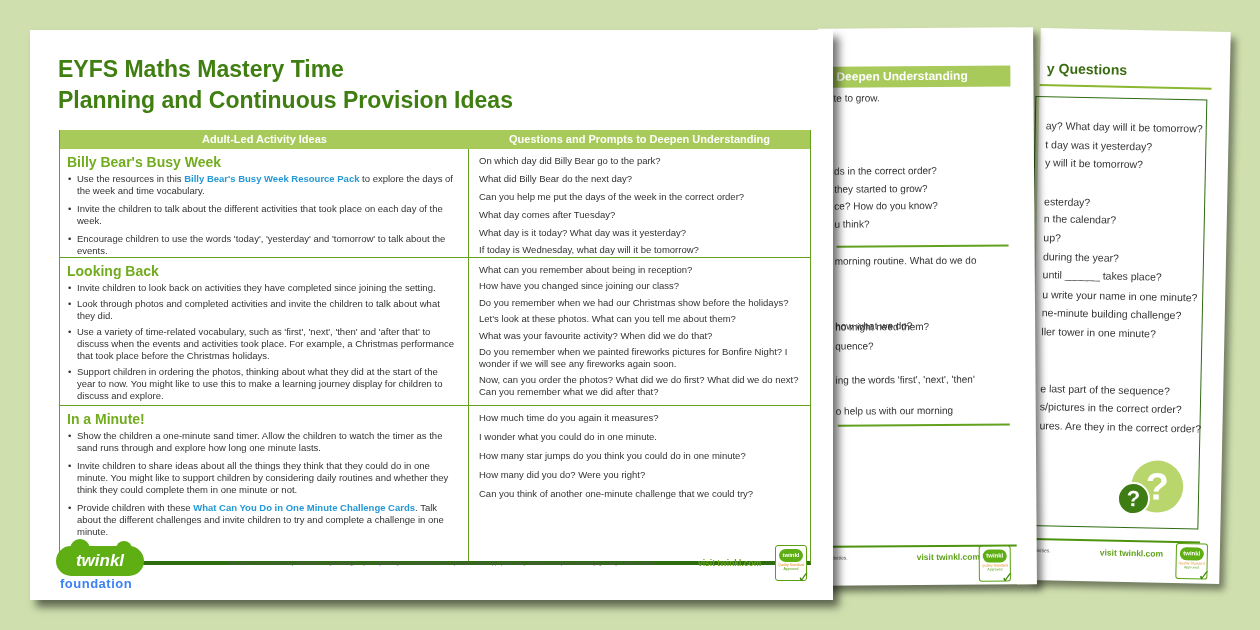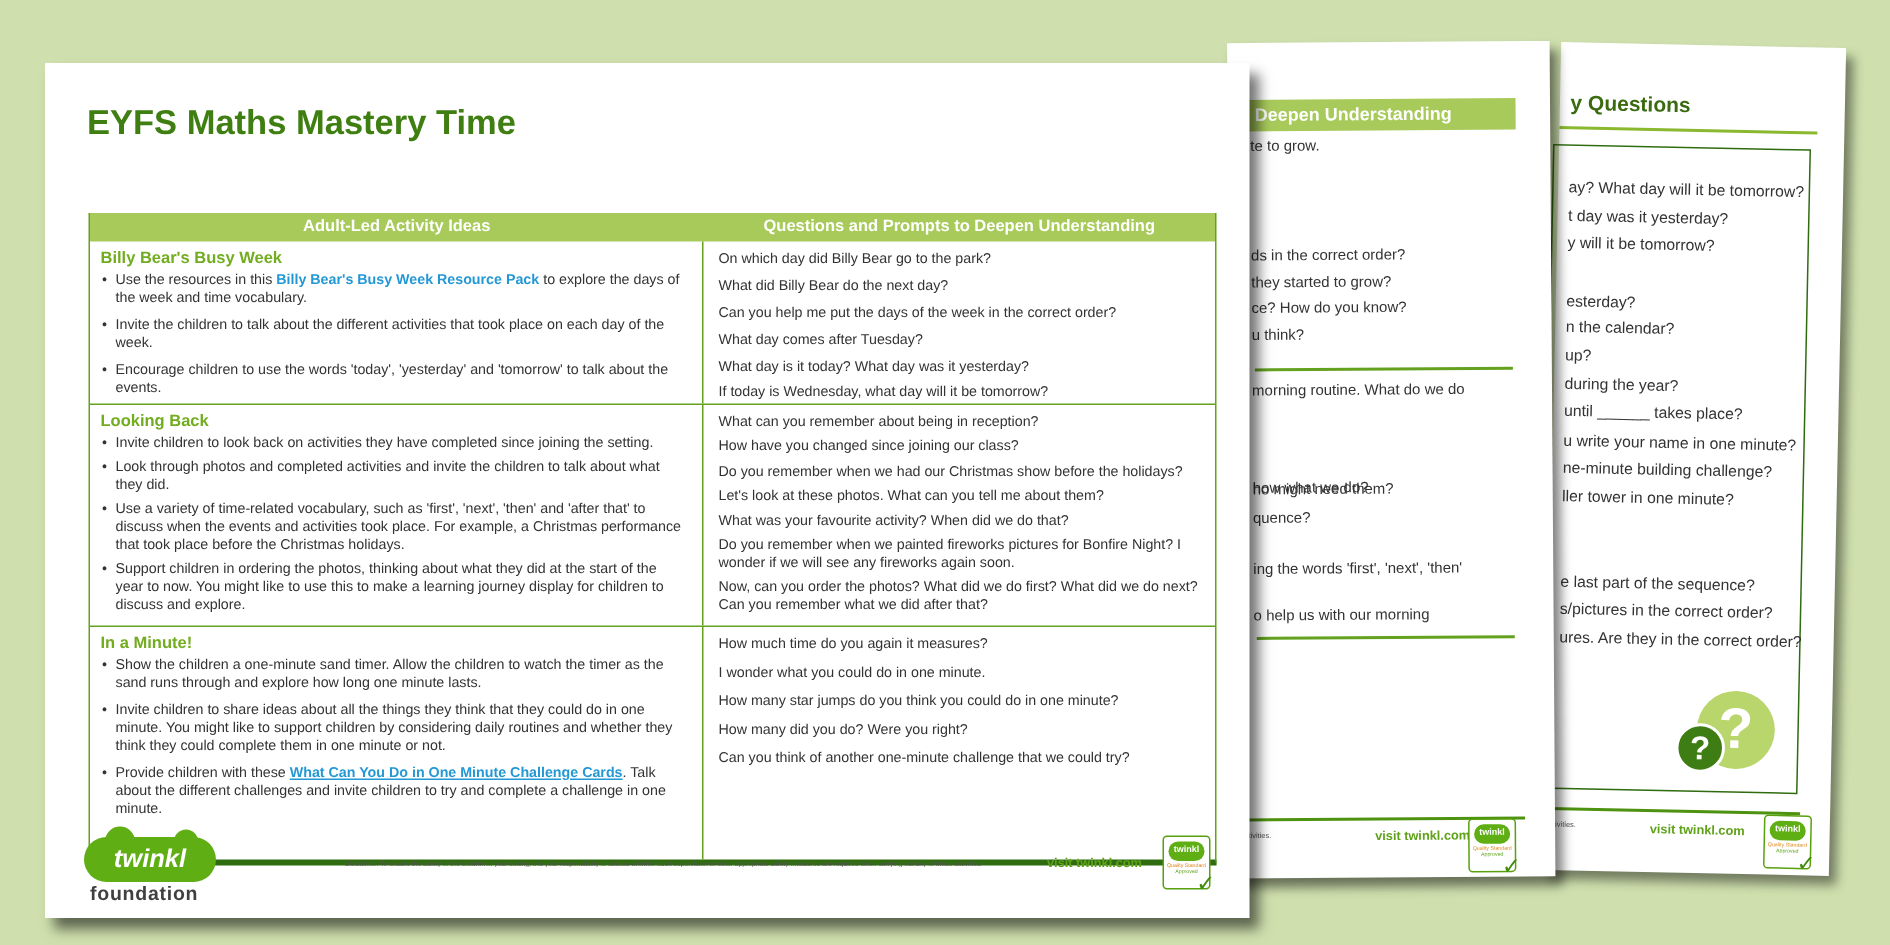--- a/index.html
+++ b/index.html
@@ -62,72 +62,71 @@
   }
   .badge-line1 { font-size:3.5px; color:#e08a1e; line-height:4px; }
   .badge-line2 { font-size:3.5px; color:#5aa015; line-height:4px; }
   .badge-check { position:absolute; right:-4px; bottom:-6px; color:#3f8c0d; font-size:15px; font-weight:bold; }
   .badge-check::before { content:"\2713"; }
 
   
   .page1 {
     left:30px; top:30px; width:803px; height:570px; z-index:3;
     box-shadow:6px 7px 8px rgba(0,0,0,0.55);
-    margin-top:12px;
   }
   .doc-title {
     position:absolute; left:28px; top:24px;
     font-size:23px; font-weight:bold; color:#3f7e11; line-height:31px;
   }
   .ptable {
     position:absolute; left:29px; top:100px; width:752px;
     border-left:1px solid #63a11f; border-right:1px solid #63a11f; border-bottom:4px solid #2f6c10;
   }
   .thead { display:grid; grid-template-columns:409px 1fr; height:19px; background:#a8ca5b; }
   .thead .hcell {
     color:#fff; font-weight:bold; font-size:11px; line-height:19px; text-align:center;
     white-space:nowrap; overflow:hidden;
   }
   .trow { display:grid; grid-template-columns:409px 1fr; }
   .trow + .trow { border-top:1.5px solid #63a11f; }
   .r1 { height:108px; } .r2 { height:148px; } .r3 { height:156px; }
   .cell { overflow:hidden; }
   .cell.left  { border-right:1.5px solid #63a11f; padding:5px 10px 0 7px; }
   .cell.right { padding:6px 8px 0 10px; }
-  .sec-head { font-size:11px; font-weight:bold; color:#72ac1f; margin-bottom:3px; }
+  .sec-head { font-size:14px; font-weight:bold; color:#72ac1f; margin-bottom:3px; }
   .bullets { list-style:none; }
   .bullets li {
     position:relative; padding-left:10px; margin-bottom:6px;
     font-size:9.5px; line-height:1.26; color:#333;
   }
   .r2 .bullets li { margin-bottom:4px; }
   .bullets li::before { content:"\2022"; position:absolute; left:1px; top:0; color:#333; }
   .link { color:#2498d5; font-weight:bold; text-decoration:none; cursor:pointer; }
-  .link.u { text-decoration:underline; }
+  .link.u { }
   .q { font-size:9.5px; line-height:1.25; color:#333; }
   .r1 .q { margin-bottom:6px; }
   .r2 .q { margin-bottom:4.5px; }
   .r3 .q { margin-bottom:7px; }
 
   
   .tw-logo { position:absolute; left:26px; top:516px; width:110px; }
   .tw-cloud {
     position:relative; width:88px; height:30px; background:#5fae14; border-radius:15px;
     color:#fff; font-weight:bold; font-style:italic; font-size:17px; text-align:center; line-height:30px;
   }
   .tw-cloud::before {
     content:""; position:absolute; left:14px; top:-7px; width:20px; height:20px;
     background:#5fae14; border-radius:50%;
   }
   .tw-cloud::after {
     content:""; position:absolute; right:12px; top:-5px; width:16px; height:16px;
     background:#5fae14; border-radius:50%;
   }
   .tw-cloud span { position:relative; z-index:1; }
-  .tw-foundation { margin:0 0 0 4px; font-size:13px; font-weight:bold; color:#404040; letter-spacing:0.5px; }
+  .tw-foundation { margin:0 0 0 4px; font-size:13px; font-weight:bold; color:#3b82f6; letter-spacing:0.5px; }
   .disclaimer {
     position:absolute; left:200px; top:531px; width:470px;
     font-size:4.5px; color:#555; white-space:nowrap; overflow:hidden;
   }
   .visit { position:absolute; left:668px; top:528px; font-size:8.5px; font-weight:bold; color:#5fa21a; white-space:nowrap; }
 </style>
 </head>
 <body>
 
 <div class="page page3">
@@ -183,20 +182,21 @@
     <div class="badge-cloud">twinkl</div>
     <div class="badge-line1">Quality Standard</div>
     <div class="badge-line2">Approved</div>
     <span class="badge-check"></span>
   </div>
 </div>
 
 <div class="page page1">
   <div class="doc-title">
     <div>EYFS Maths Mastery Time</div>
+    <div>Planning and Continuous Provision Ideas</div>
   </div>
 
   <div class="ptable">
     <div class="thead">
       <div class="hcell">Adult-Led Activity Ideas</div>
       <div class="hcell">Questions and Prompts to Deepen Understanding</div>
     </div>
 
     <div class="trow r1">
       <div class="cell left">

